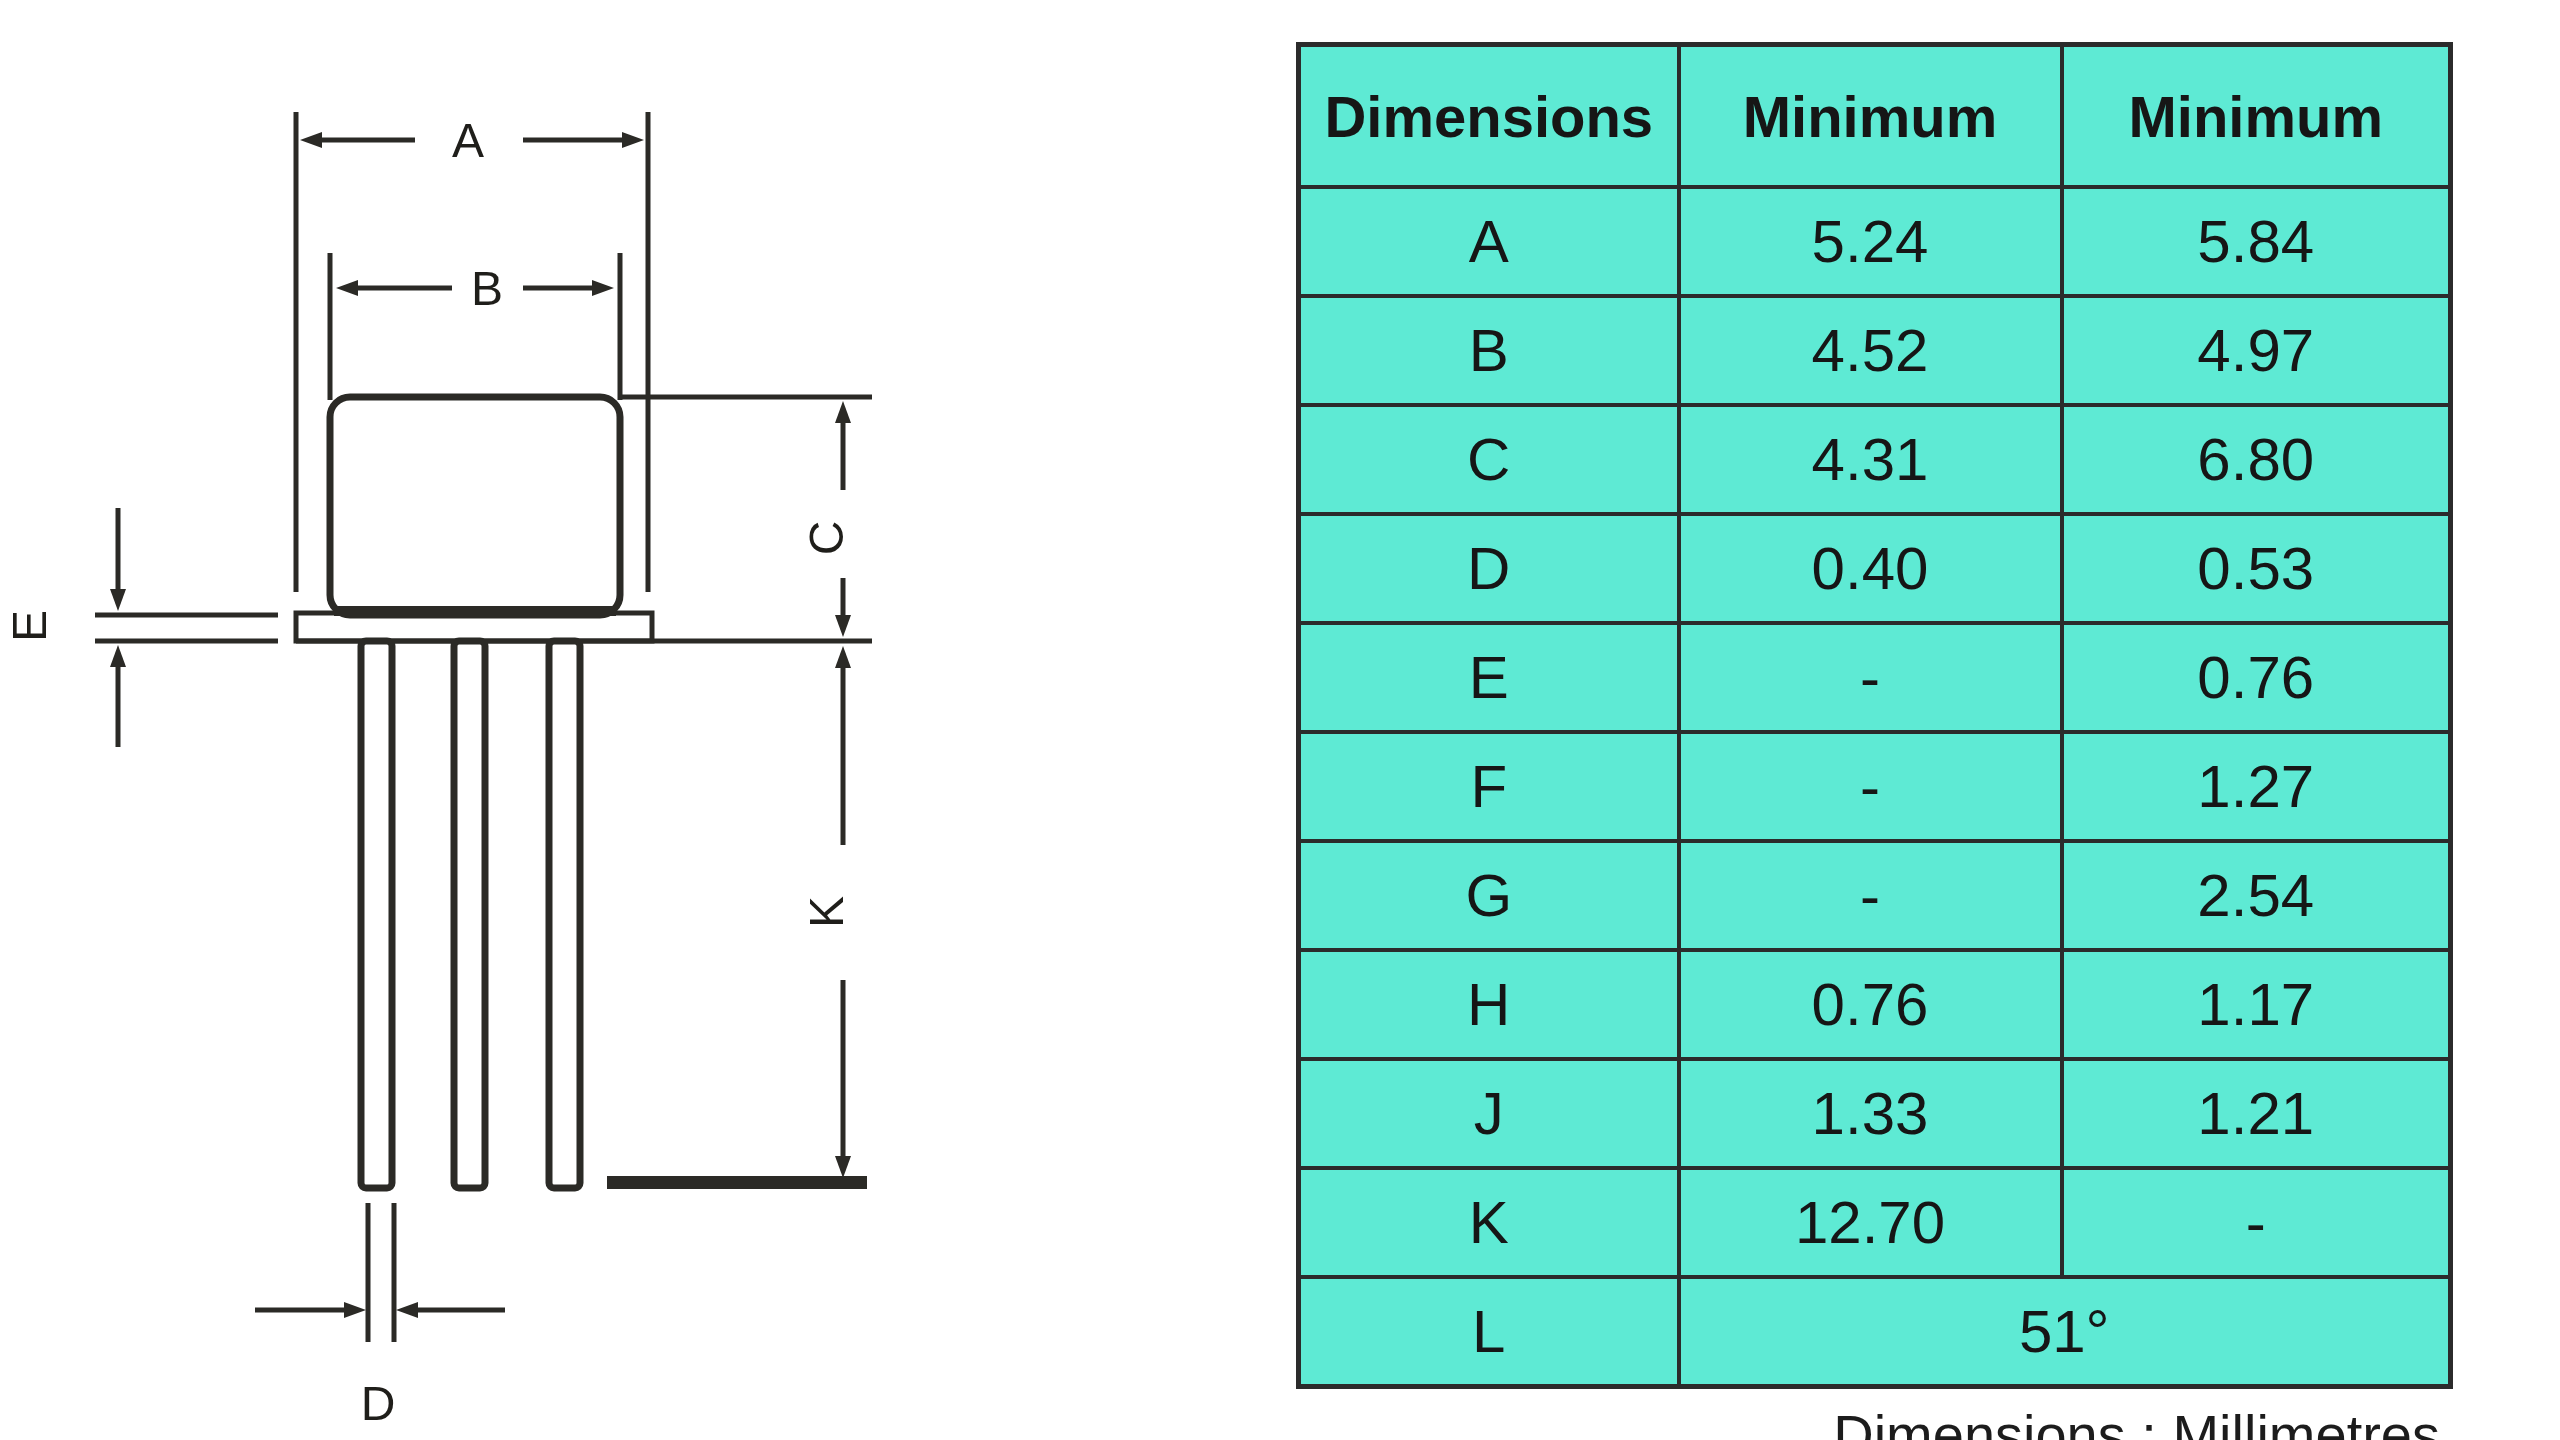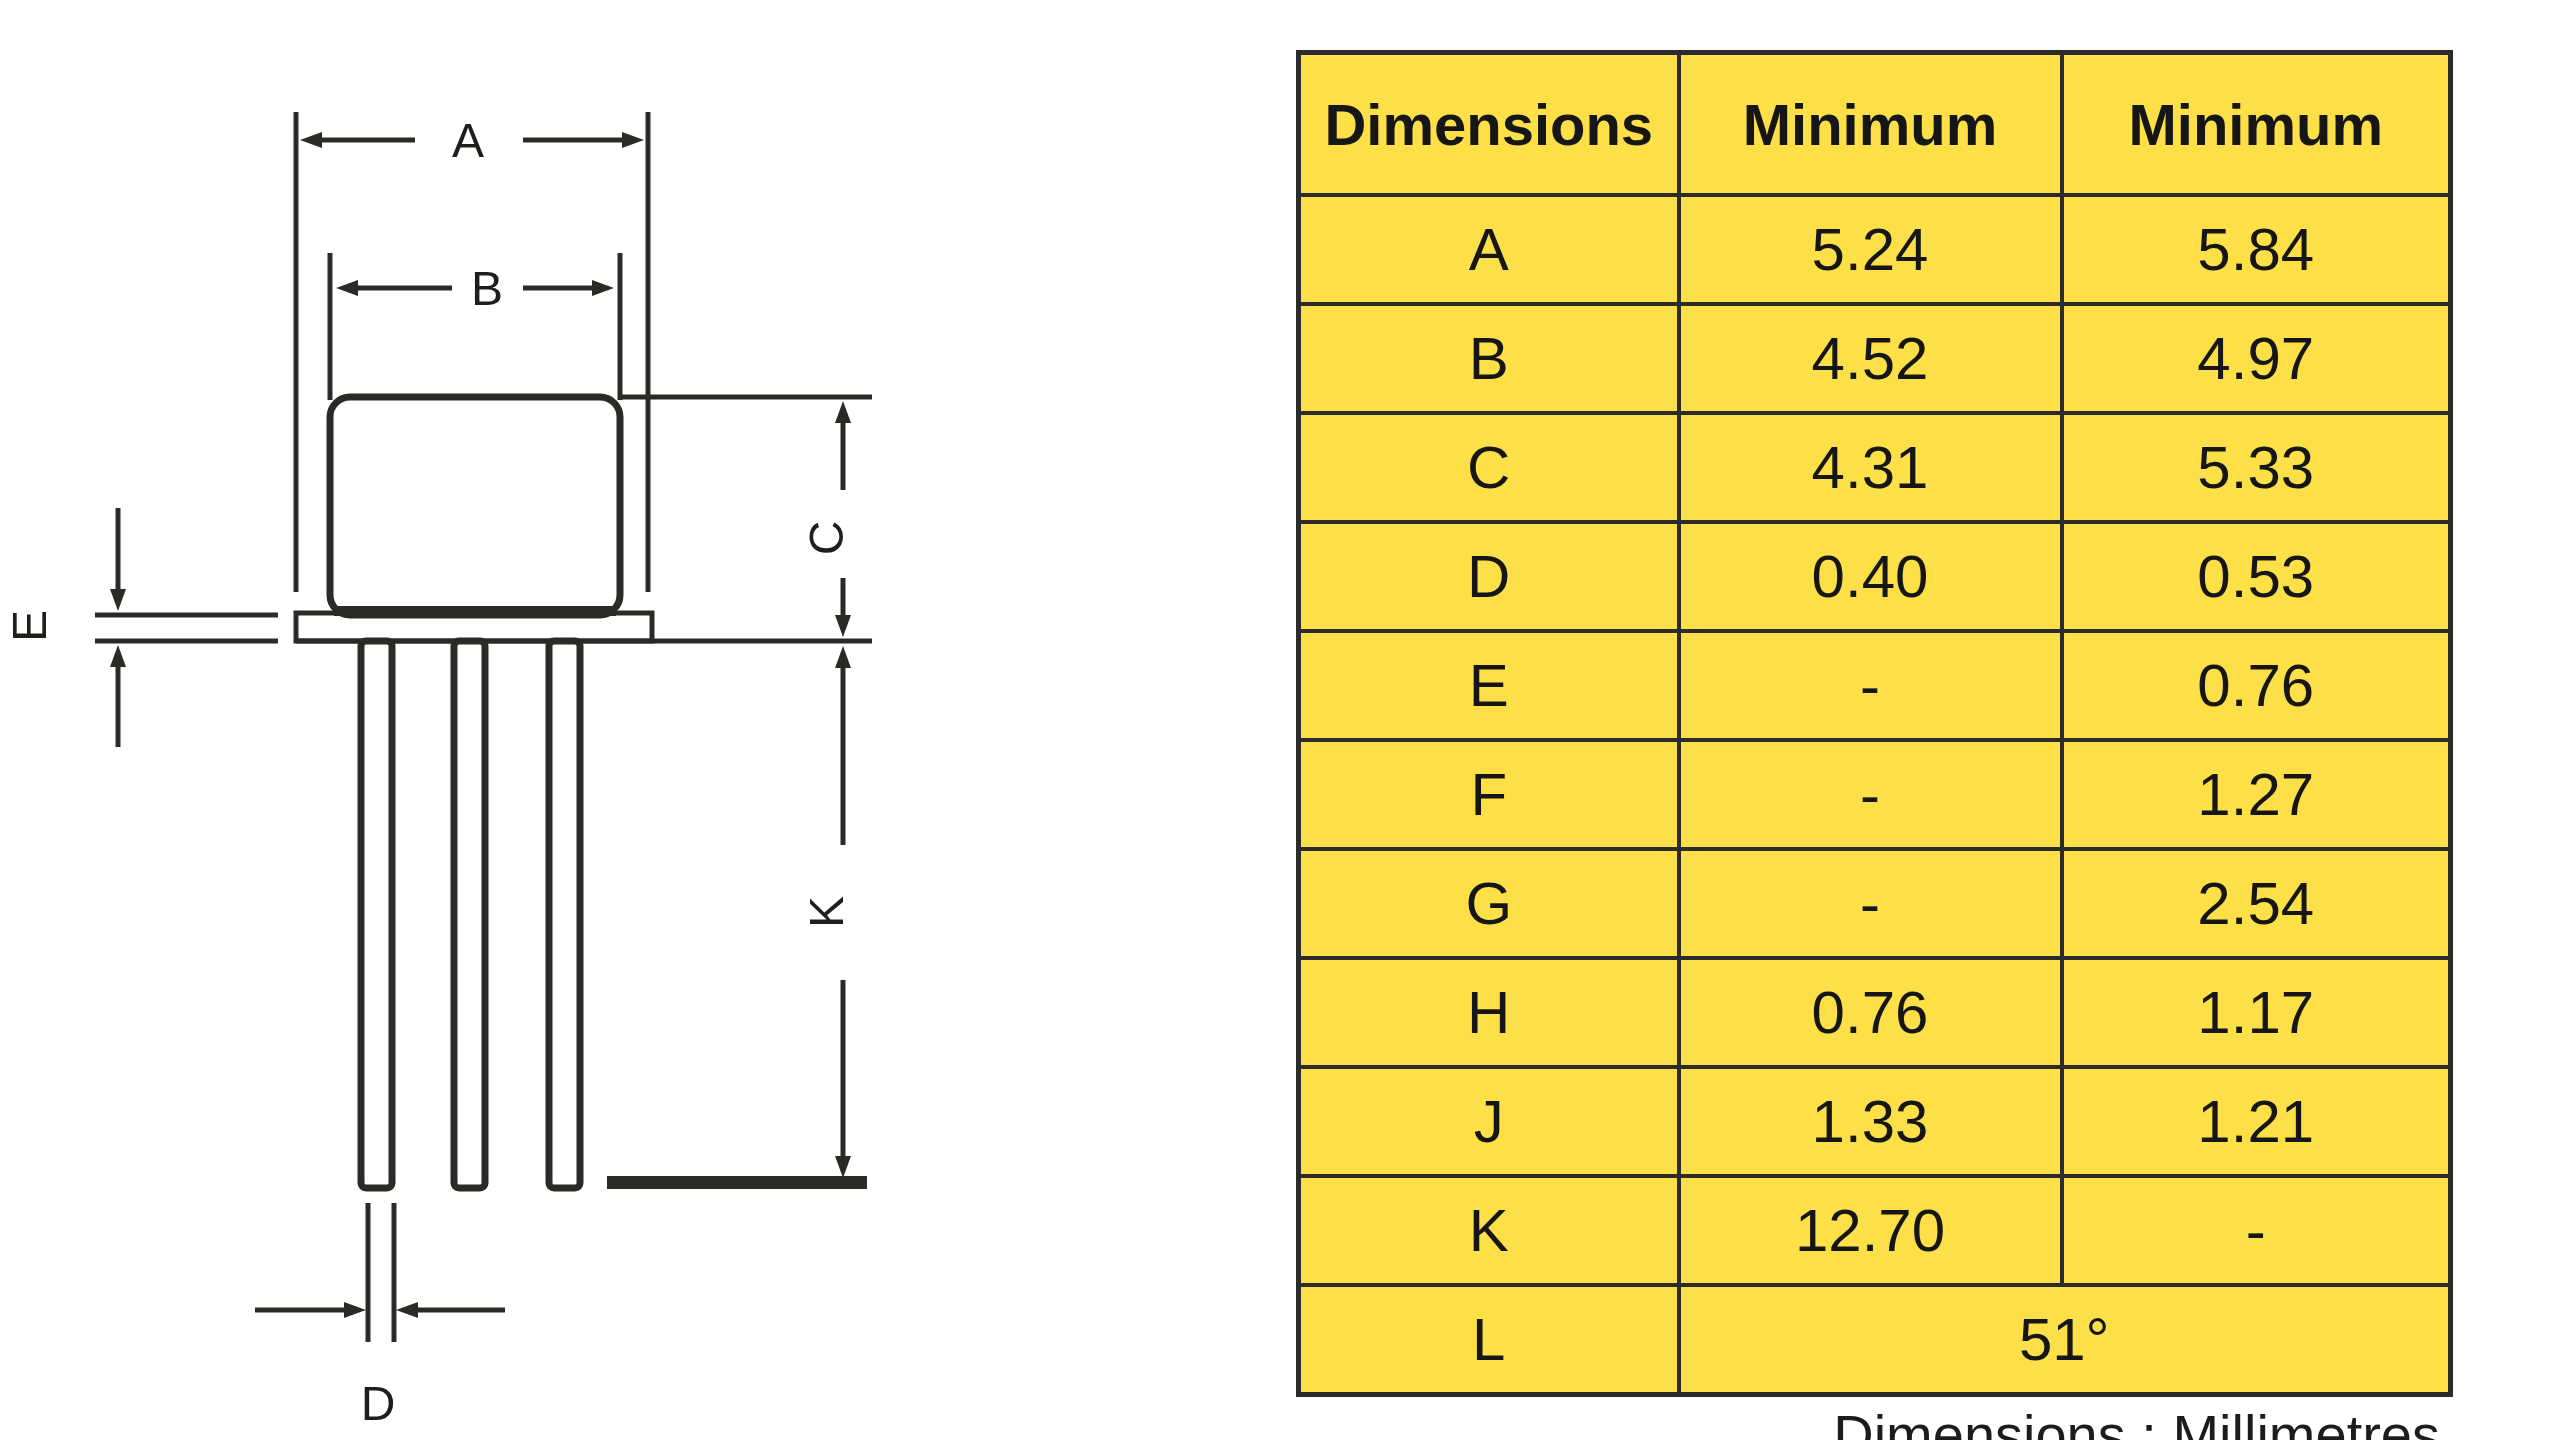--- a/index.html
+++ b/index.html
@@ -23,25 +23,25 @@
     height: 1440px;
   }
   .drawing-svg text {
     font-family: "Liberation Sans", "DejaVu Sans", sans-serif;
     font-size: 48px;
     fill: #1f1e1a;
   }
   table.dims {
     position: absolute;
     left: 1296px;
-    top: 50px;
+    top: 42px;
     width: 1152px;
     border-collapse: collapse;
     table-layout: fixed;
-    background: #fde047;
+    background: #5eead4;
     border: 5px solid #2b2b2b;
   }
   table.dims th, table.dims td {
     border: 4px solid #2b2b2b;
     text-align: center;
     vertical-align: middle;
     color: #161616;
     padding: 0;
   }
   table.dims th {
@@ -167,21 +167,21 @@
         <td>5.84</td>
       </tr>
       <tr>
         <td>B</td>
         <td>4.52</td>
         <td>4.97</td>
       </tr>
       <tr>
         <td>C</td>
         <td>4.31</td>
-        <td>5.33</td>
+        <td>6.80</td>
       </tr>
       <tr>
         <td>D</td>
         <td>0.40</td>
         <td>0.53</td>
       </tr>
       <tr>
         <td>E</td>
         <td>-</td>
         <td>0.76</td>

